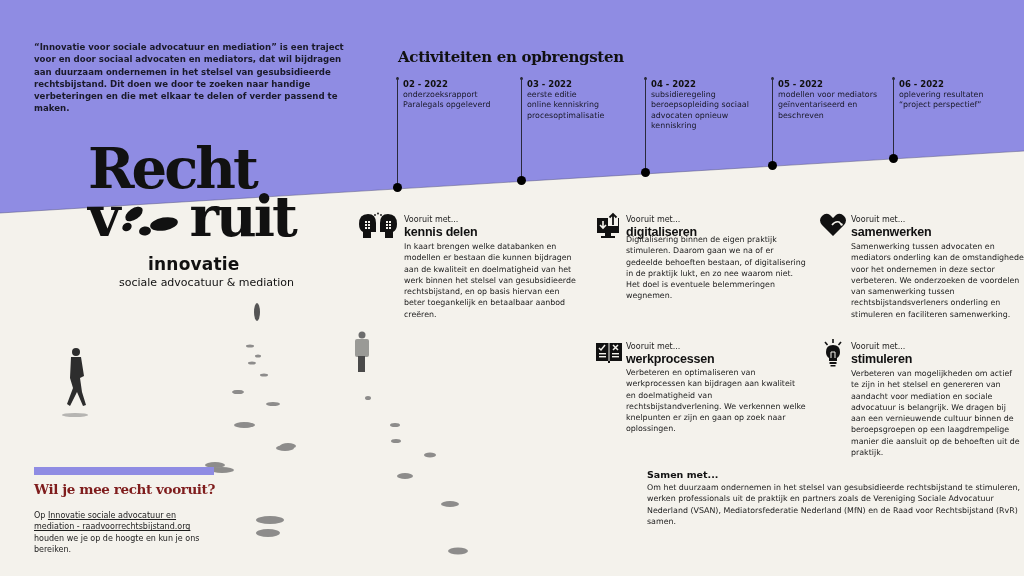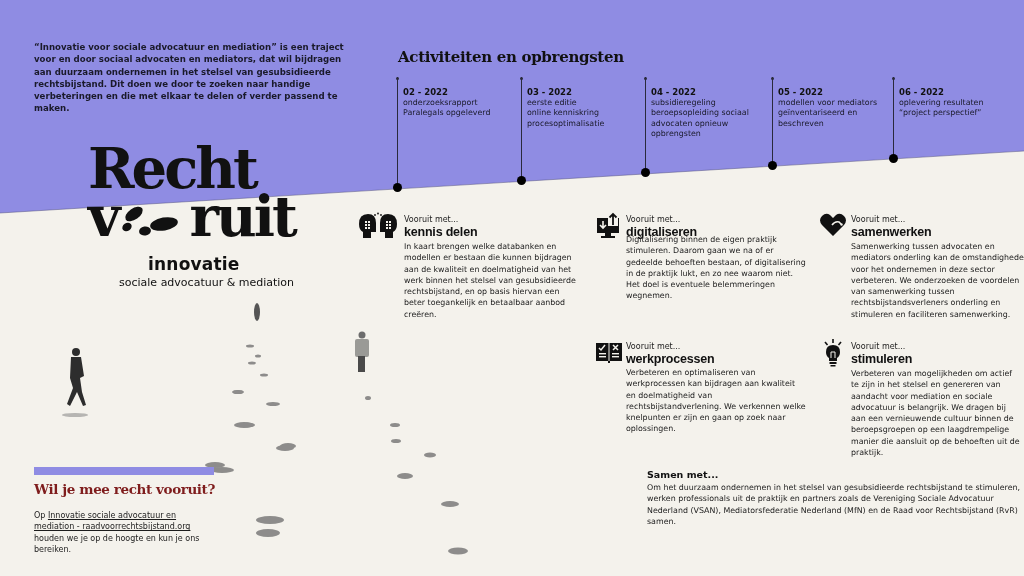--- a/index.html
+++ b/index.html
@@ -33,21 +33,21 @@
   }
   .milestone .stem {
     position: absolute; left: 0; width: 1.3px; background: #2a2a3c;
   }
   .milestone .stem-top {
     position: absolute; left: -1px; top: 0; width: 3px; height: 3px; background: #2a2a3c; border-radius: 50%;
   }
   .milestone .dot {
     position: absolute; left: -4px; width: 9px; height: 9px; border-radius: 50%; background: #000;
   }
-  .milestone .text { position: absolute; left: 6px; top: 10px; width: 120px; }
+  .milestone .text { position: absolute; left: 6px; top: 2px; width: 120px; }
   .milestone .date { font-size: 8.5px; font-weight: bold; line-height: 11px; color: #111; }
   .milestone .desc { font-size: 7.9px; line-height: 10.4px; color: #1a1a2a; }
 
   .logo { position: absolute; left: 88px; top: 140px; }
   .logo .recht {
     position: absolute; left: 0; top: 0;
     font-family: "DejaVu Serif", serif; font-size: 56px; font-weight: bold;
     letter-spacing: -3px; line-height: 56px; color: #111;
   }
   .logo .vooruit {
@@ -168,21 +168,21 @@
 
 <div class="milestone" style="left:645px; top:77px;">
   <div class="stem" style="top:0; height:96px;"></div>
   <div class="stem-top"></div>
   <div class="dot" style="top:91px;"></div>
   <div class="text">
     <div class="date">04 - 2022</div>
     <div class="desc">subsidieregeling</div>
     <div class="desc">beroepsopleiding sociaal</div>
     <div class="desc">advocaten opnieuw</div>
-    <div class="desc">opbrengsten</div>
+    <div class="desc">kenniskring</div>
   </div>
 </div>
 
 <div class="milestone" style="left:772px; top:77px;">
   <div class="stem" style="top:0; height:89px;"></div>
   <div class="stem-top"></div>
   <div class="dot" style="top:84px;"></div>
   <div class="text">
     <div class="date">05 - 2022</div>
     <div class="desc">modellen voor mediators</div>

